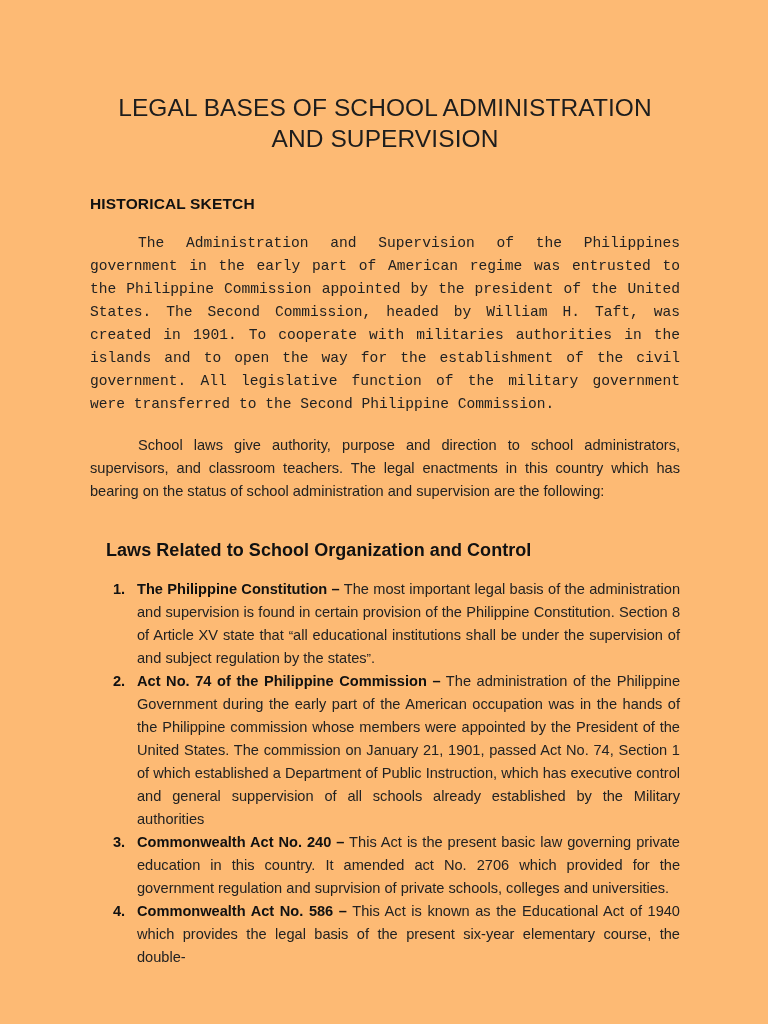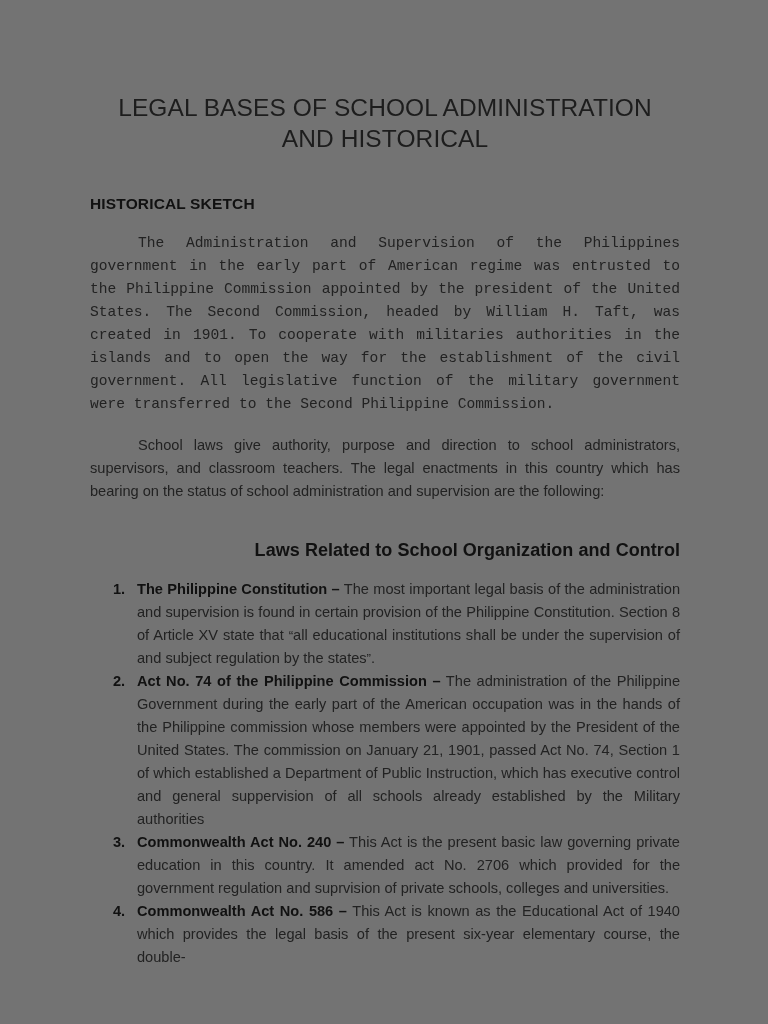--- a/index.html
+++ b/index.html
@@ -12,21 +12,21 @@
     height: 1024px;
     font-family: "Liberation Sans", sans-serif;
     color: #222222;
     -webkit-font-smoothing: antialiased;
     overflow: hidden;
   }
   .page {
     position: relative;
     width: 768px;
     height: 1024px;
-    background: #737373;
+    background: #fdba74;
     box-sizing: border-box;
     padding: 9px;
   }
   .content {
     position: absolute;
     left: 90px;
     top: 0;
     width: 590px;
   }
 
@@ -51,28 +51,27 @@
     font-size: 15.5px;
     font-weight: bold;
     line-height: 20px;
     letter-spacing: 0.15px;
     color: #111111;
   }
   .heading-historical { margin-top: 40px; }
   .heading-laws-related { margin-top: 32px; }
 
   .sub-heading {
-    margin: 0;
+    margin: 16px;
     margin-top: 36px;
     font-size: 18px;
     font-weight: bold;
     line-height: 23px;
     letter-spacing: 0.05px;
     color: #111111;
-    text-align: right;
   }
 
   
   .body-par {
     margin: 0;
     font-size: 14.6px;
     line-height: 23px;
     text-align: justify;
     text-justify: inter-word;
     color: #222222;
@@ -121,21 +120,21 @@
   }
 </style>
 </head>
 <body>
 
 <div class="page">
   <div class="content">
 
     <h1 class="doc-title">
       <span class="title-line">LEGAL BASES OF SCHOOL ADMINISTRATION</span>
-      <span class="title-line">AND HISTORICAL</span>
+      <span class="title-line">AND SUPERVISION</span>
     </h1>
 
     <h2 class="section-heading heading-historical">HISTORICAL SKETCH</h2>
 
     <p class="body-par par-historical"><span class="indent"></span><span>The Administration and Supervision of the Philippines government in the early part of American regime was entrusted to the Philippine Commission appointed by the president of the United States. The Second Commission, headed by William H. Taft, was created in 1901. To cooperate with militaries authorities in the islands and to open the way for the establishment of the civil government. All legislative function of the military government were transferred to the Second Philippine Commission.</span></p>
 
 
     <p class="body-par par-laws"><span class="indent"></span><span>School laws give authority, purpose and direction to school administrators, supervisors, and classroom teachers. The legal enactments in this country which has bearing on the status of school administration and supervision are the following:</span></p>
 
     <h3 class="sub-heading">Laws Related to School Organization and Control</h3>

